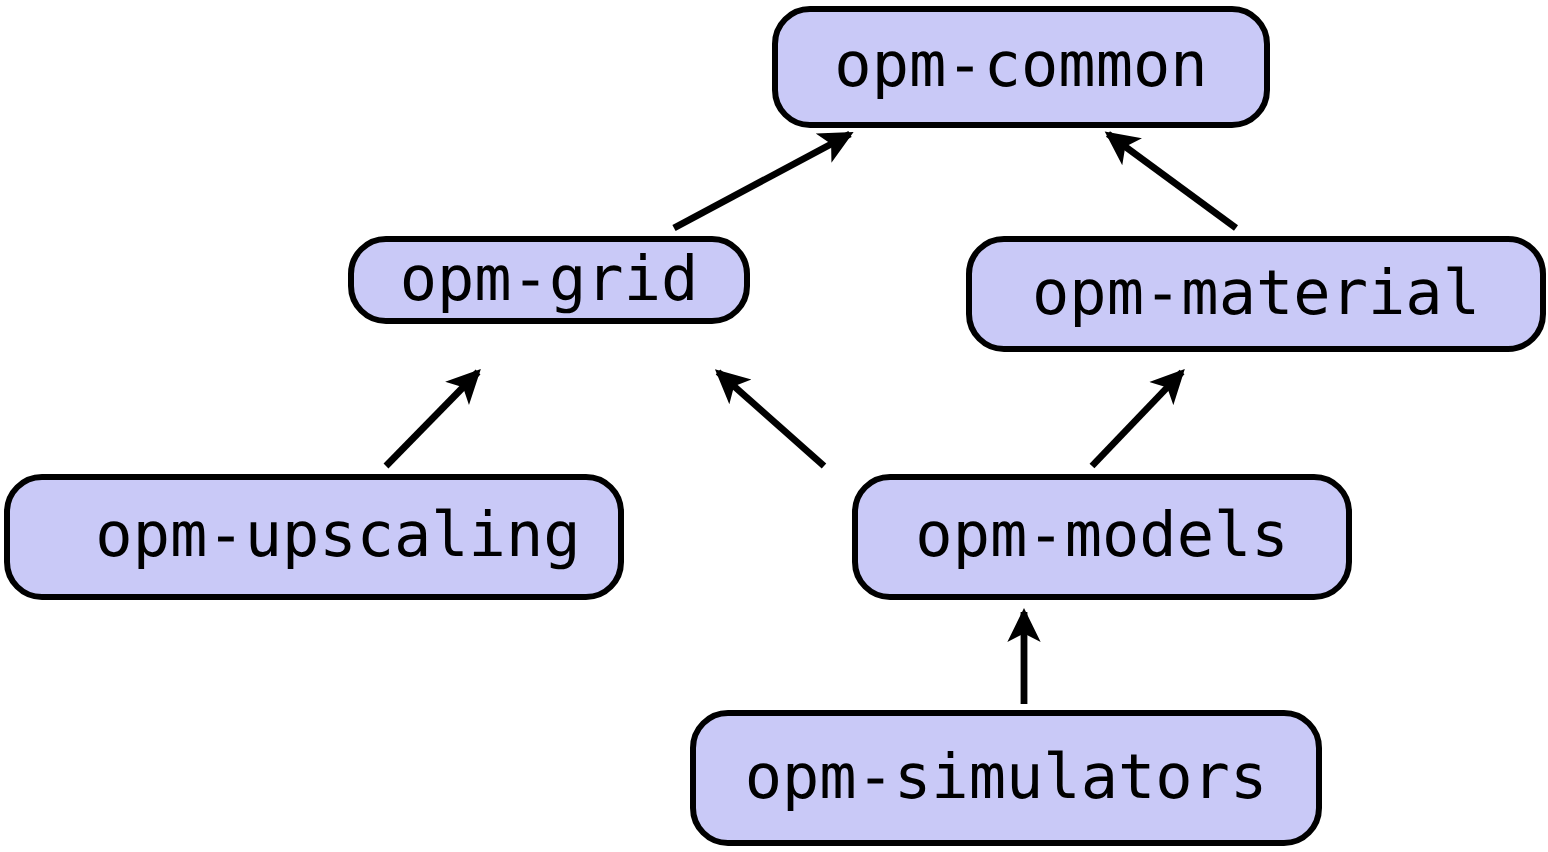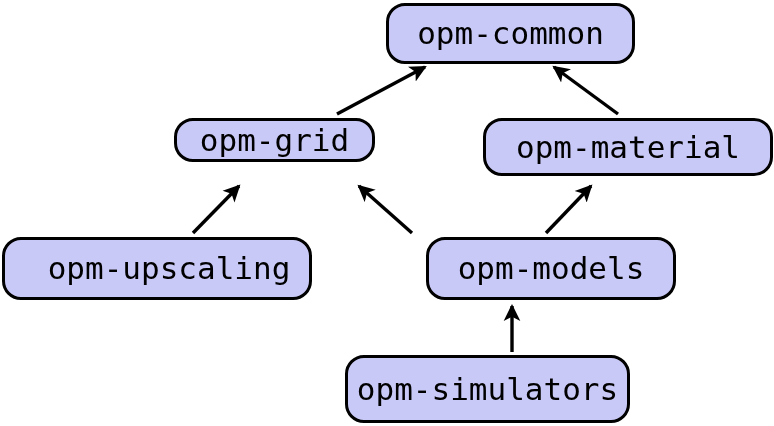--- a/index.html
+++ b/index.html
@@ -44,21 +44,21 @@
     color: #000000;
     white-space: nowrap;
     letter-spacing: 0px;
   }
   
   #node-opm-common    { left: 386px; top: 3px;   width: 249px; height: 61px; }
   #node-opm-grid      { left: 174px; top: 118px; width: 201px; height: 44px; }
   #node-opm-material  { left: 483px; top: 118px; width: 290px; height: 58px; }
   #node-opm-upscaling { left: 2px;   top: 237px; width: 310px; height: 63px; padding-left: 24px; }
   #node-opm-models    { left: 385px; top: 237px; width: 250px; height: 63px; margin-left: 41px; }
-  #node-opm-simulators{ left: 345px; top: 355px; width: 285px; height: 68px; }
+  #node-opm-simulators{ left: 345px; top: 355px; width: 316px; height: 68px; }
 </style>
 </head>
 <body>
 
 <div id="diagram-canvas">
 
   <svg id="edge-layer" viewBox="0 0 774 426" width="774" height="426" xmlns="http://www.w3.org/2000/svg">
     <defs>
       <marker id="arrowhead" markerWidth="5.2" markerHeight="5.2" refX="4.4" refY="2.6" orient="auto" markerUnits="strokeWidth">
         <path d="M 0,0.15 L 5,2.6 L 0,5.05 L 1.25,2.6 Z" fill="#000000"></path>

